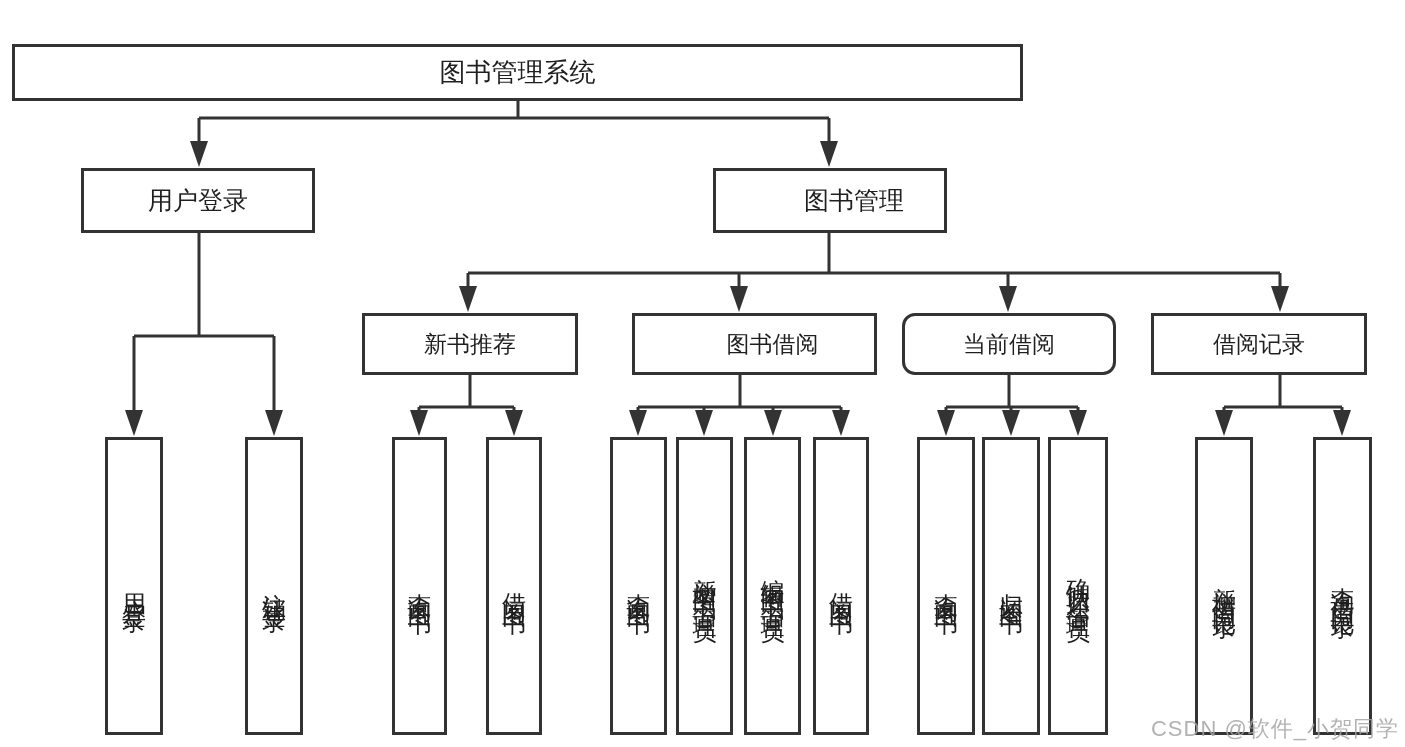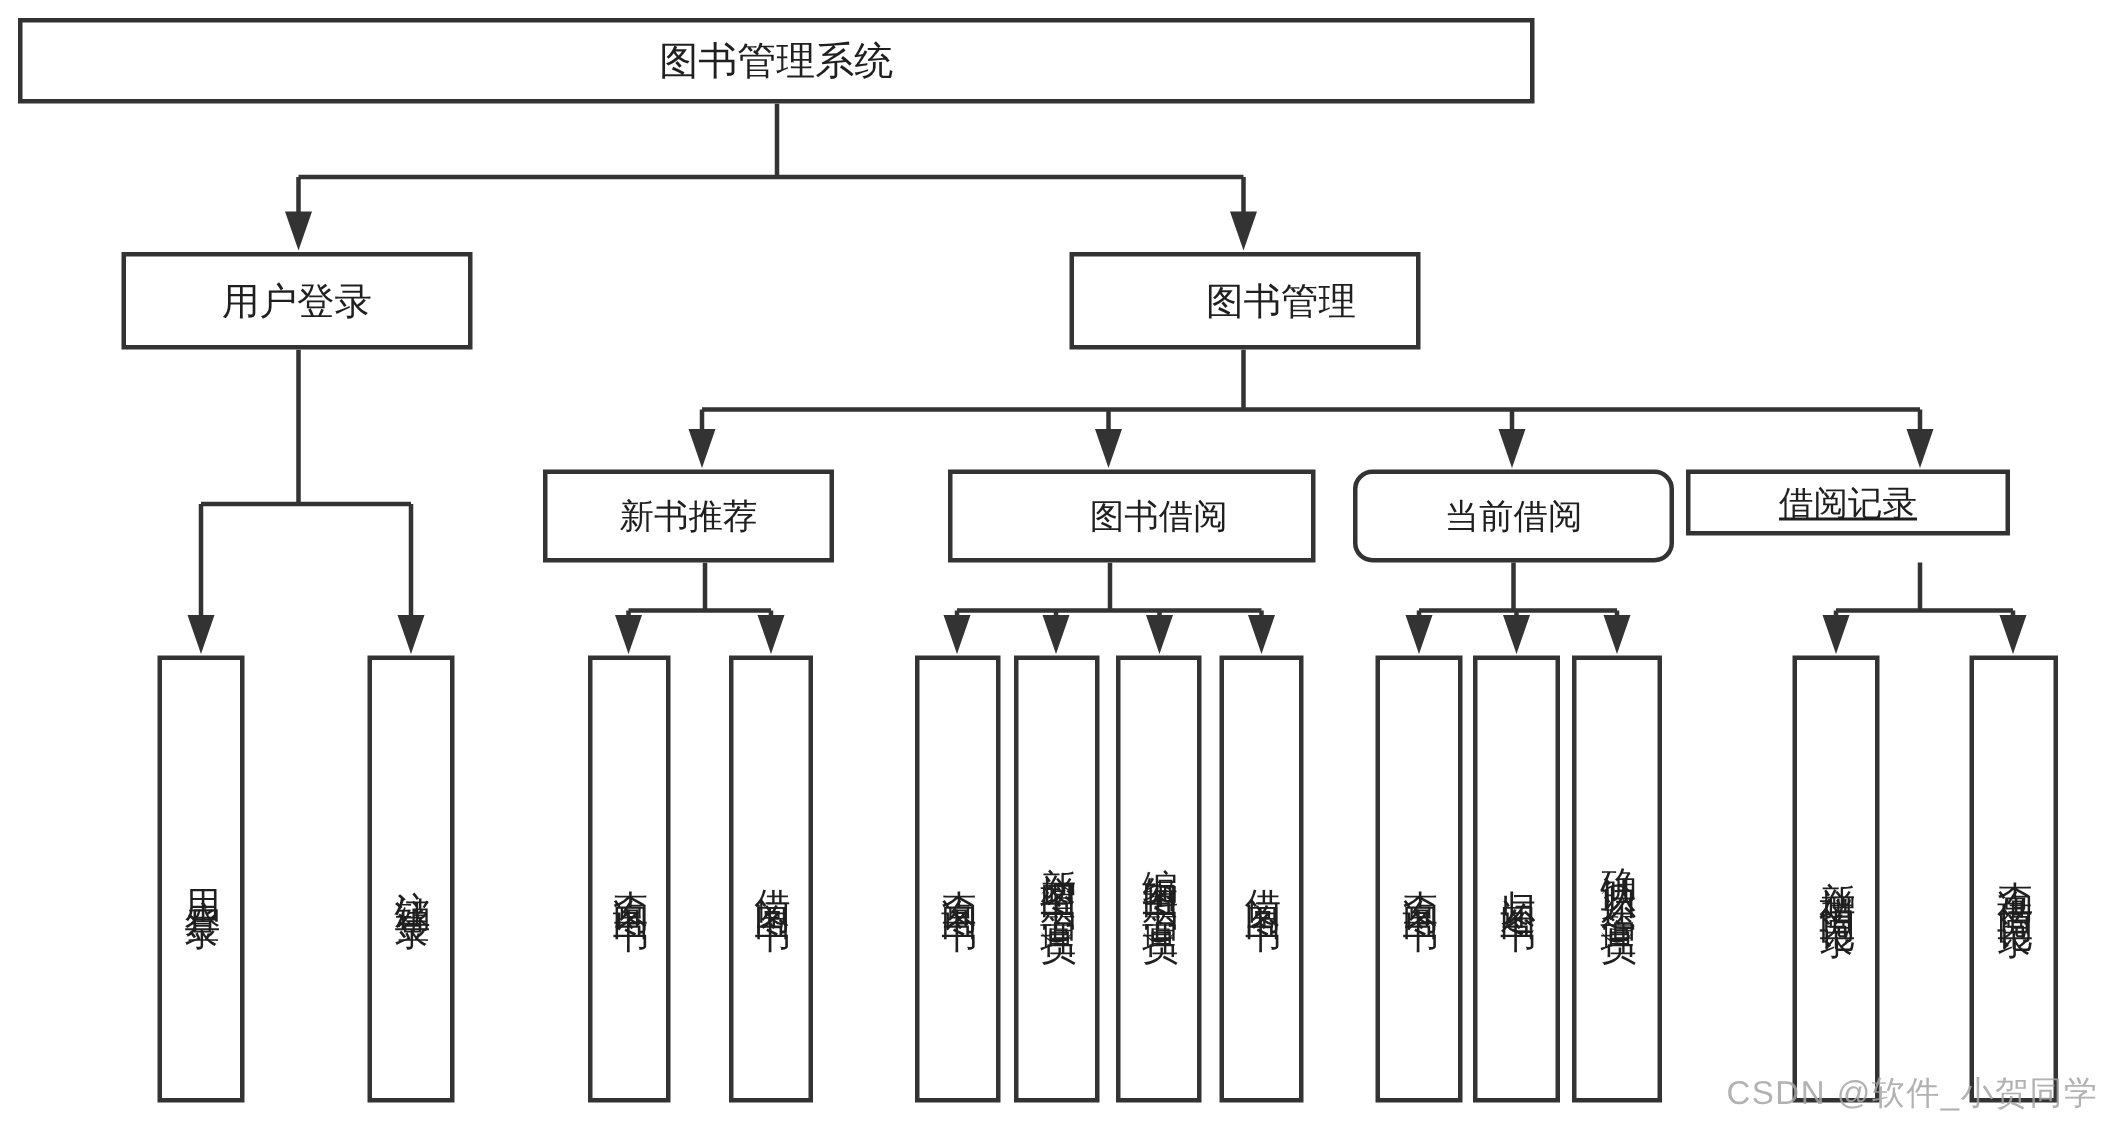--- a/index.html
+++ b/index.html
@@ -21,21 +21,21 @@
   .node {
     position: absolute;
     box-sizing: border-box;
     border: 3px solid #333333;
     background: #ffffff;
     display: flex;
     align-items: center;
     justify-content: center;
     z-index: 2;
   }
-  .node.root  { font-size: 26px; }
+  .node.root  { font-size: 26px; margin-top: 32px; }
   .node.lvl2  { font-size: 25px; }
   .node.lvl3  { font-size: 23px; }
   .leaf {
     position: absolute;
     box-sizing: border-box;
     border: 3px solid #333333;
     background: #ffffff;
     top: 437px;
     height: 298px;
     display: flex;
@@ -114,30 +114,30 @@
     <span>图书管理系统</span>
   </div>
 
   <div class="node lvl2" style="left:81px; top:168px; width:234px; height:65px;">
     <span>用户登录</span>
   </div>
   <div class="node lvl2" style="left:713px; top:168px; width:234px; height:65px;padding-left:48px;">
     <span>图书管理</span>
   </div>
 
-  <div class="node lvl3" style="left:362px; top:313px; width:194px; height:62px;">
+  <div class="node lvl3" style="left:362px; top:313px; width:216px; height:62px;">
     <span>新书推荐</span>
   </div>
   <div class="node lvl3" style="left:632px; top:313px; width:245px; height:62px;padding-left:36px;">
     <span>图书借阅</span>
   </div>
   <div class="node lvl3" style="left:902px; top:313px; width:214px; height:62px;border-radius:13px;">
     <span>当前借阅</span>
   </div>
-  <div class="node lvl3" style="left:1124px; top:313px; width:216px; height:44px;text-decoration:underline;">
+  <div class="node lvl3" style="left:1151px; top:313px; width:216px; height:62px;">
     <span>借阅记录</span>
   </div>
 
   <div class="leaf" style="left:105px; width:58px;">
     <span class="vtext">用户登录</span>
   </div>
   <div class="leaf" style="left:245px; width:58px;">
     <span class="vtext">注销登录</span>
   </div>
 

